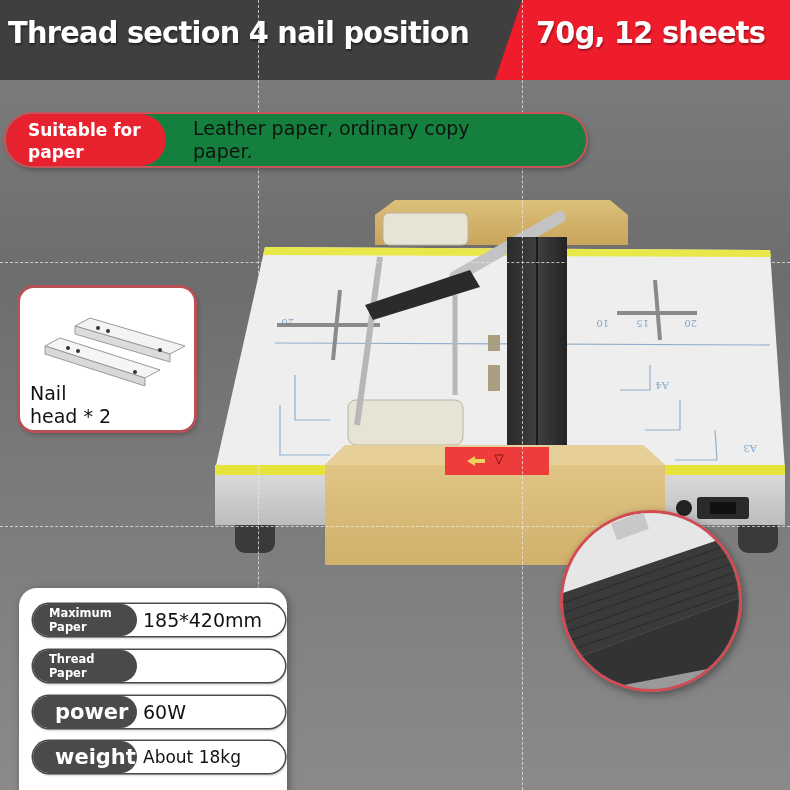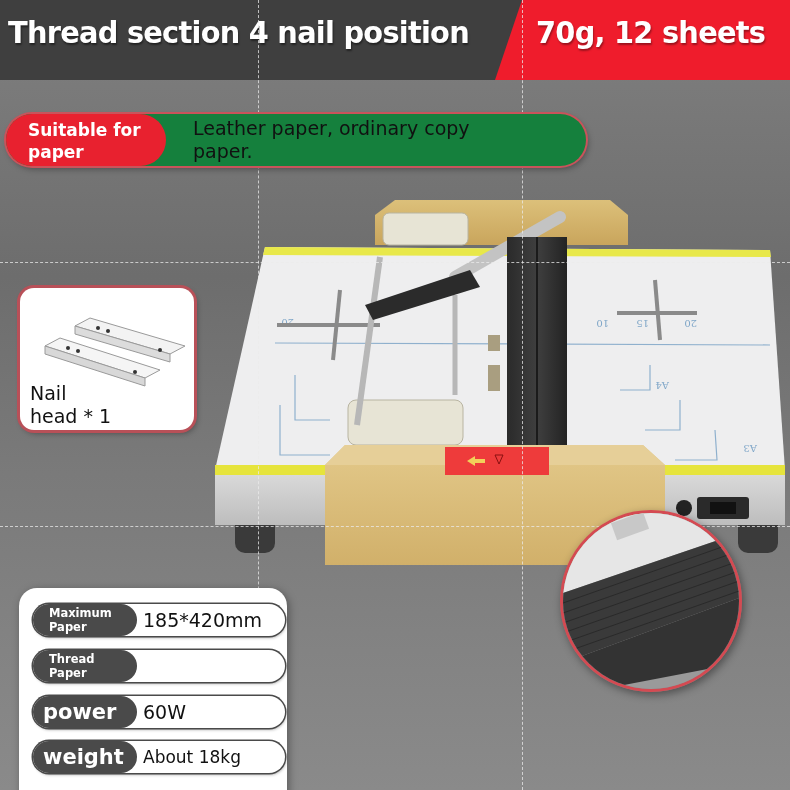--- a/index.html
+++ b/index.html
@@ -15,21 +15,21 @@
   .suitable-label{position:absolute;left:0;top:0;width:160px;height:52px;background:#e8212f;border-radius:26px;color:#fff;font-weight:bold;font-size:17px;line-height:22px;padding:5px 0 0 22px;box-sizing:border-box;}
   .suitable-value{position:absolute;left:167px;top:3px;color:#111;font-size:19px;line-height:23px;width:320px;margin-left:20px;}
   .nail-card{position:absolute;left:20px;top:288px;width:174px;height:142px;background:#fff;border-radius:14px;box-shadow:0 0 0 3px #b85058,2px 3px 6px rgba(0,0,0,.4);overflow:hidden;text-decoration:underline;}
   .nail-text{position:absolute;left:10px;top:94px;font-size:19px;line-height:23px;color:#111;}
   .machine{position:absolute;left:205px;top:195px;}
   .zoom-circle{position:absolute;left:560px;top:510px;width:176px;height:176px;border-radius:50%;border:3px solid #d44a52;overflow:hidden;box-shadow:2px 3px 8px rgba(0,0,0,.4);}
   .spec-panel{position:absolute;left:19px;top:588px;width:268px;height:244px;background:#fff;border-radius:18px 18px 0 0;box-shadow:2px 2px 8px rgba(0,0,0,.35);}
   .spec-row{position:absolute;left:14px;width:252px;height:32px;border-radius:16px;background:#fff;box-shadow:0 0 0 1.5px #4a4a4a,1px 2px 3px rgba(0,0,0,.3);}
   .spec-key{position:absolute;left:0;top:0;width:104px;height:32px;background:#4a4a4a;border-radius:16px;color:#fff;font-weight:bold;box-sizing:border-box;}
   .spec-key.small{font-size:11.5px;line-height:14px;padding:2px 0 0 16px;}
-  .spec-key.big{font-size:21px;line-height:32px;padding-left:10px;}
+  .spec-key.big{font-size:21px;line-height:32px;padding-left:22px;}
   .spec-val{position:absolute;left:110px;top:0;line-height:32px;color:#111;font-size:19px;white-space:nowrap;}
   .spec-val.bold{font-weight:normal;font-size:17px;}
 </style>
 </head>
 <body>
 
 <div class="bg"></div>
 
 <div class="header"></div>
 <div class="header-red"></div>
@@ -144,21 +144,21 @@
       <circle cx="78" cy="40" r="2"></circle>
         <circle cx="88" cy="43" r="2"></circle>
         <circle cx="140" cy="62" r="2"></circle>
       <circle cx="48" cy="60" r="2"></circle>
         <circle cx="58" cy="63" r="2"></circle>
         <circle cx="115" cy="84" r="2"></circle>
     </g>
   </svg>
   <div class="nail-text">
     <div>Nail</div>
-    <div>head * 1</div>
+    <div>head * 2</div>
   </div>
 </div>
 
 <div class="zoom-circle">
   <svg width="176" height="176" viewBox="0 0 176 176">
     <rect width="176" height="176" fill="#9a9a9a"></rect>
     <polygon points="0,0 176,0 176,20 0,80" fill="#e6e6e6"></polygon>
     <polygon points="0,80 176,20 176,85 0,150" fill="#3a3a3a"></polygon>
     <g stroke="#2a2a2a" stroke-width="1">
       <line x1="0" y1="90" x2="176" y2="28"></line>

